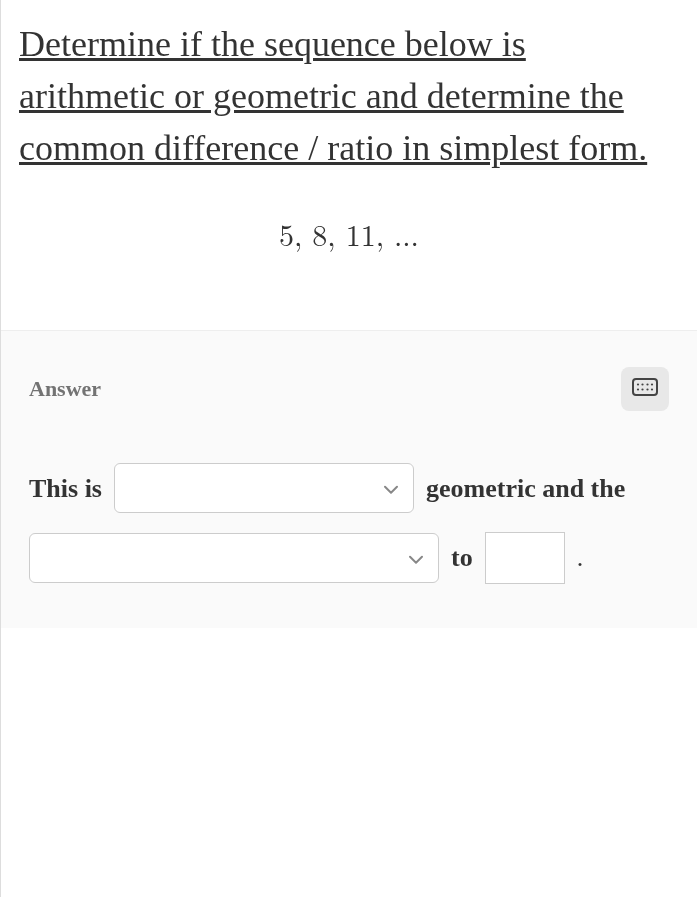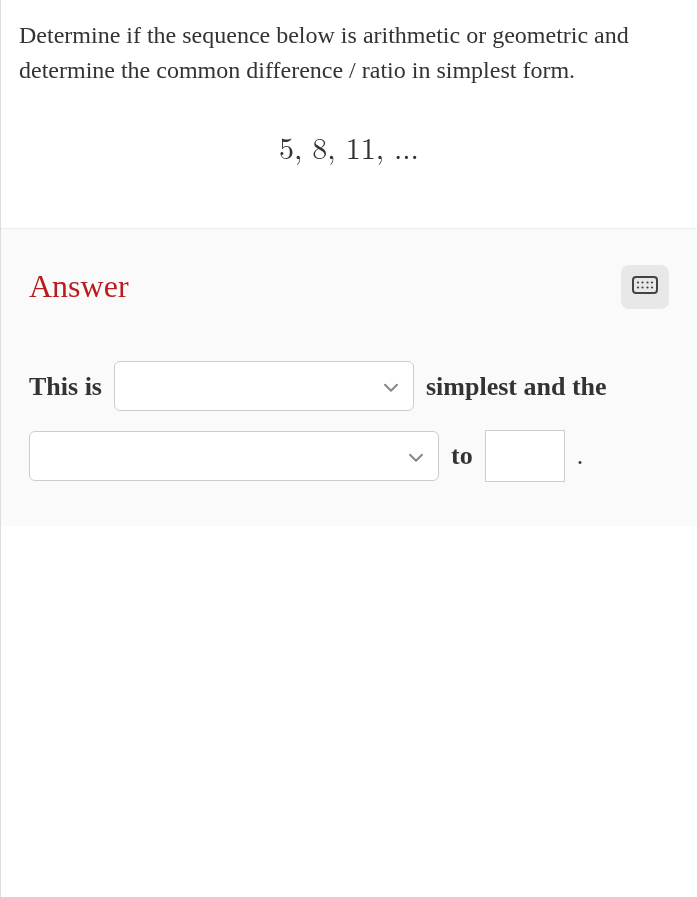--- a/index.html
+++ b/index.html
@@ -12,49 +12,50 @@
       color: #333;
       width: 697px;
       height: 897px;
       background: #fff;
       border-left: 1px solid #ddd;
     }
     .question-area {
       padding: 18px 18px 30px 18px;
     }
     .question-text {
-      font-size: 24px;
+      font-size: 36px;
       line-height: 1.45;
       color: #333;
       font-weight: 400;
+      text-decoration: underline;
     }
     .sequence {
       font-family: 'STIX', 'Latin Modern Math', Georgia, serif;
       font-size: 30px;
       text-align: center;
       margin-top: 44px;
-      margin-bottom: 30px;
+      margin-bottom: 45px;
       color: #333;
     }
     .answer-box {
       background: #fafafa;
       border-top: 1px solid #eee;
       padding: 36px 28px 40px 28px;
       margin: 0;
     }
     .answer-header {
       display: flex;
       justify-content: space-between;
       align-items: center;
       margin-bottom: 48px;
     }
     .answer-label {
-      font-size: 32px;
-      font-weight: normal;
-      color: #b91c1c;
+      font-size: 22px;
+      font-weight: bold;
+      color: #737373;
     }
     .keyboard-btn {
       background: #e8e8e8;
       border: none;
       border-radius: 8px;
       width: 48px;
       height: 44px;
       display: flex;
       align-items: center;
       justify-content: center;
@@ -145,21 +146,21 @@
   <div class="answer-line">
     <span class="text">This is</span>
     <div class="dropdown wide1">
       <span></span>
       <span class="chevron">
         <svg width="16" height="10" viewBox="0 0 16 10">
           <path d="M2 2 L8 8 L14 2" fill="none" stroke="#888" stroke-width="2" stroke-linecap="round" stroke-linejoin="round"></path>
         </svg>
       </span>
     </div>
-    <span class="text">simplest and the</span>
+    <span class="text">geometric and the</span>
     <div class="dropdown wide2">
       <span></span>
       <span class="chevron">
         <svg width="16" height="10" viewBox="0 0 16 10">
           <path d="M2 2 L8 8 L14 2" fill="none" stroke="#888" stroke-width="2" stroke-linecap="round" stroke-linejoin="round"></path>
         </svg>
       </span>
     </div>
     <span class="text">to</span>
     <input class="input-box" type="text" value="" style="">

